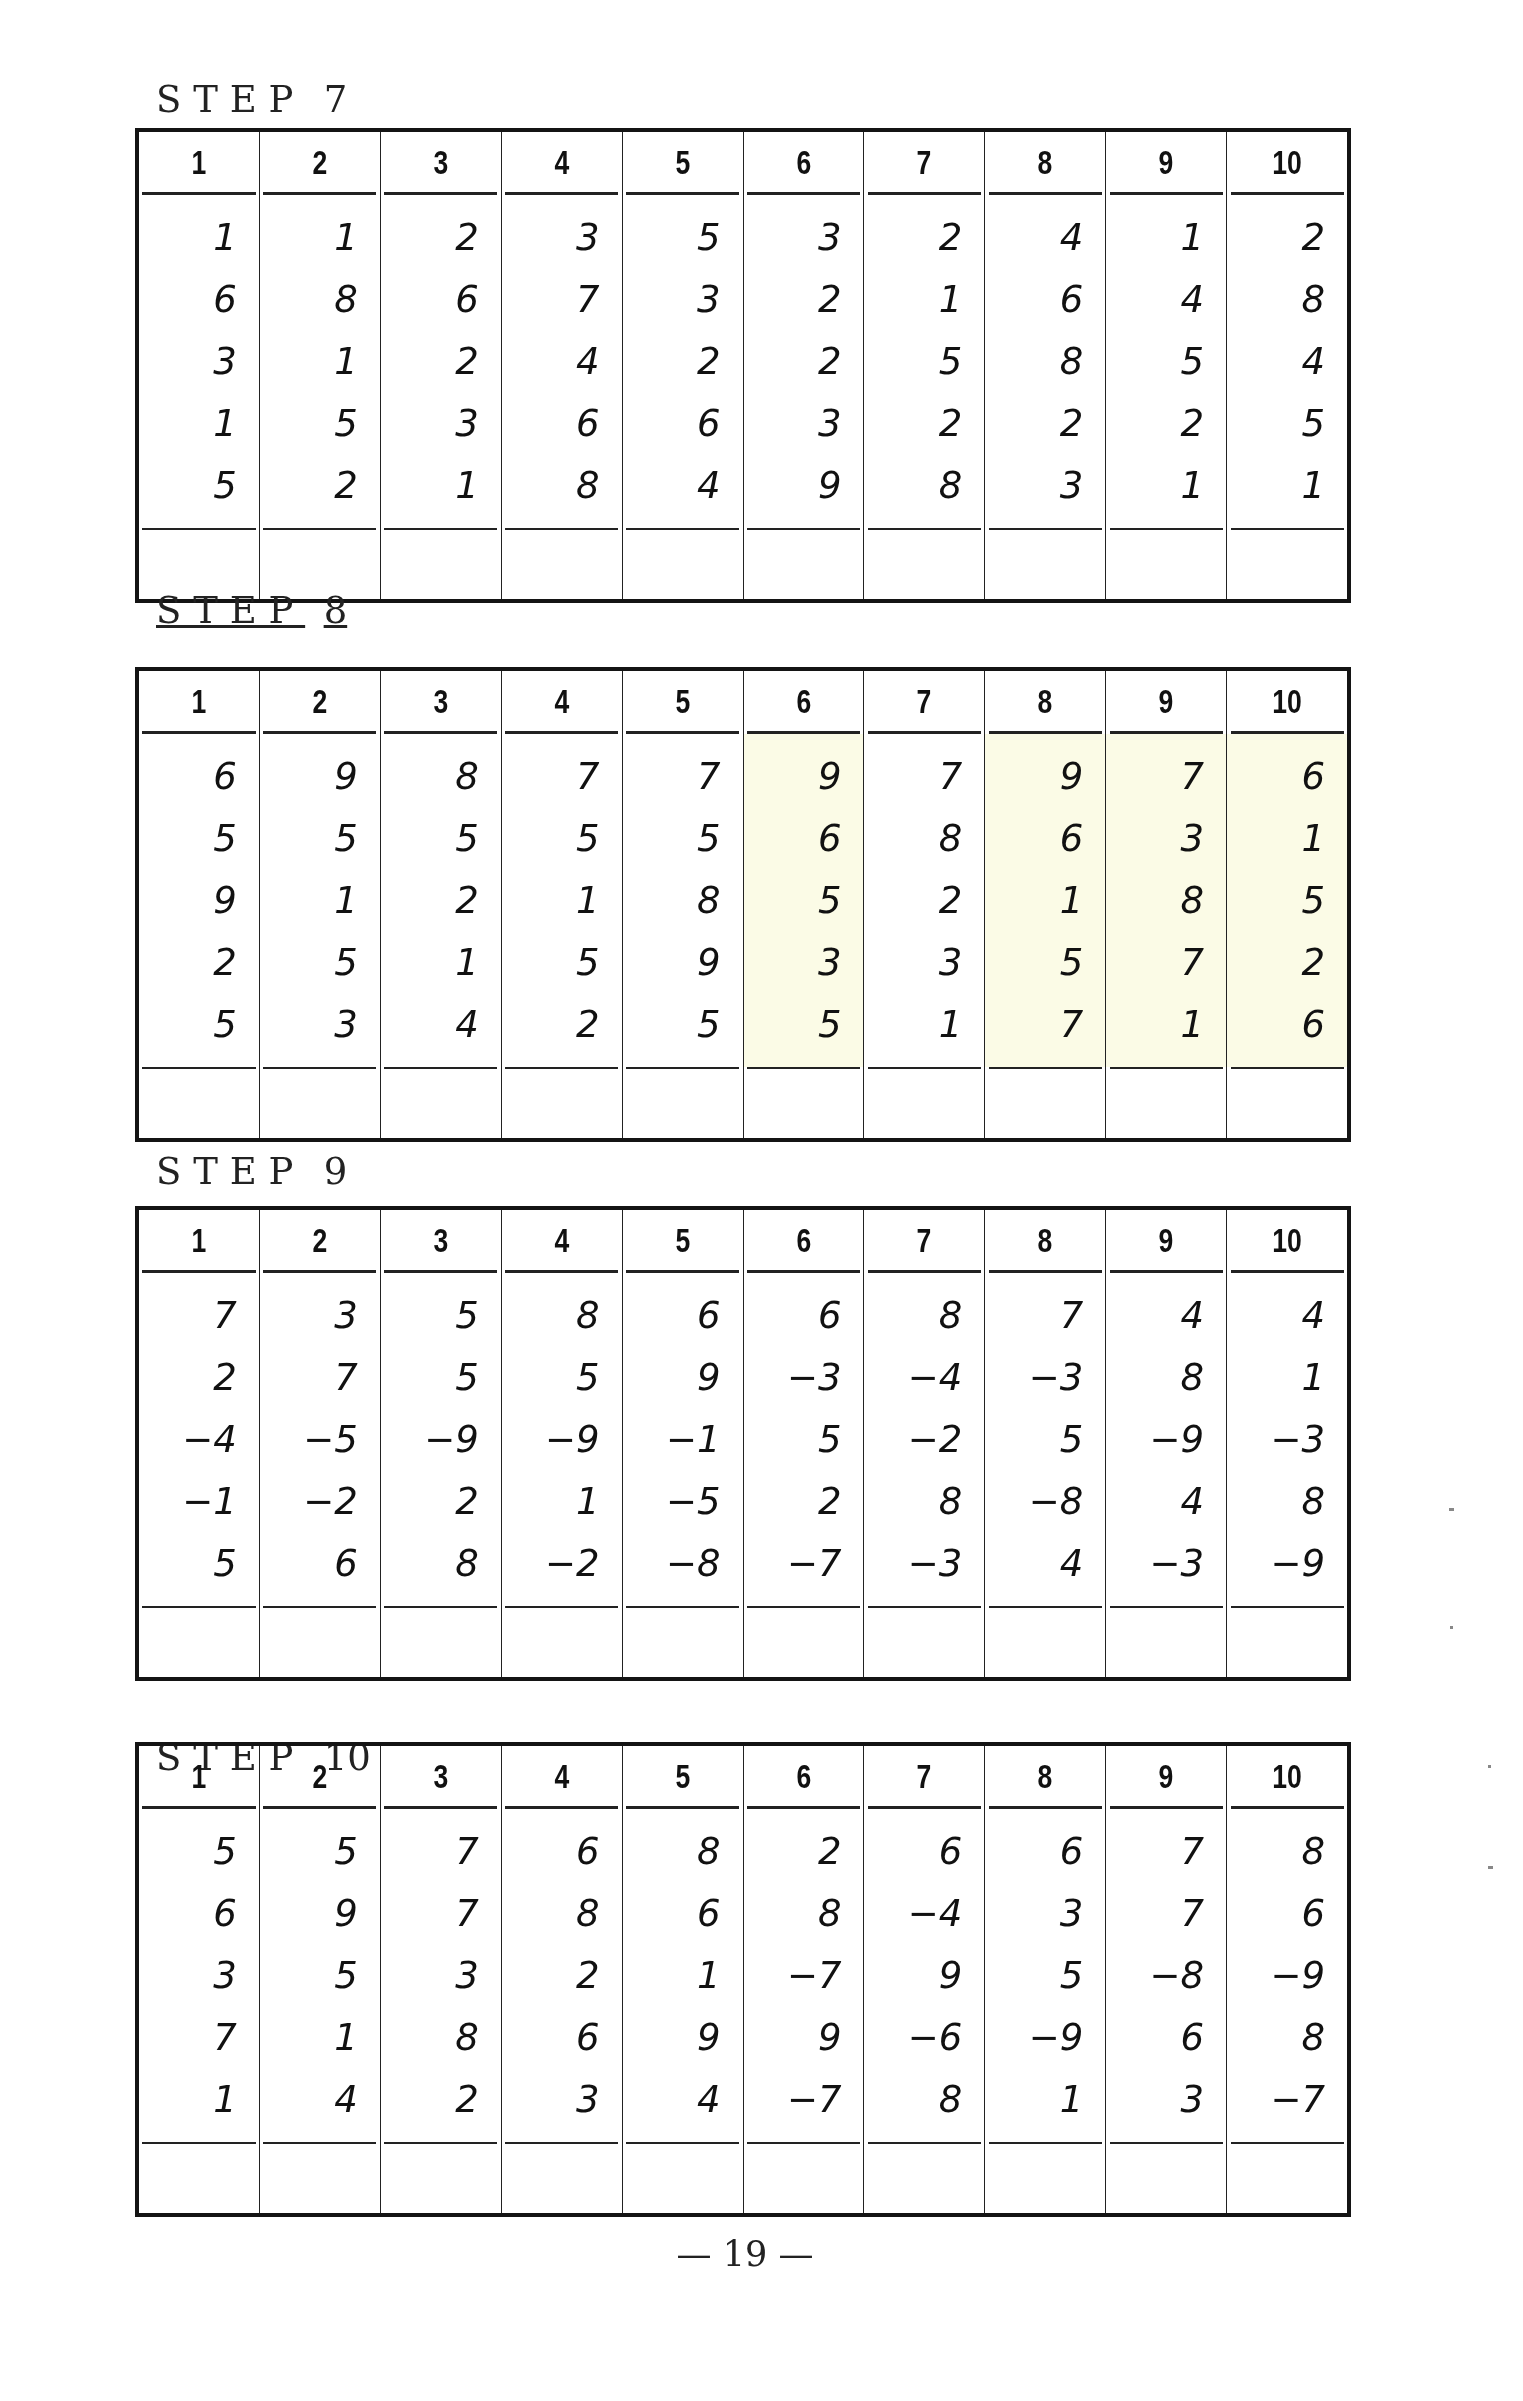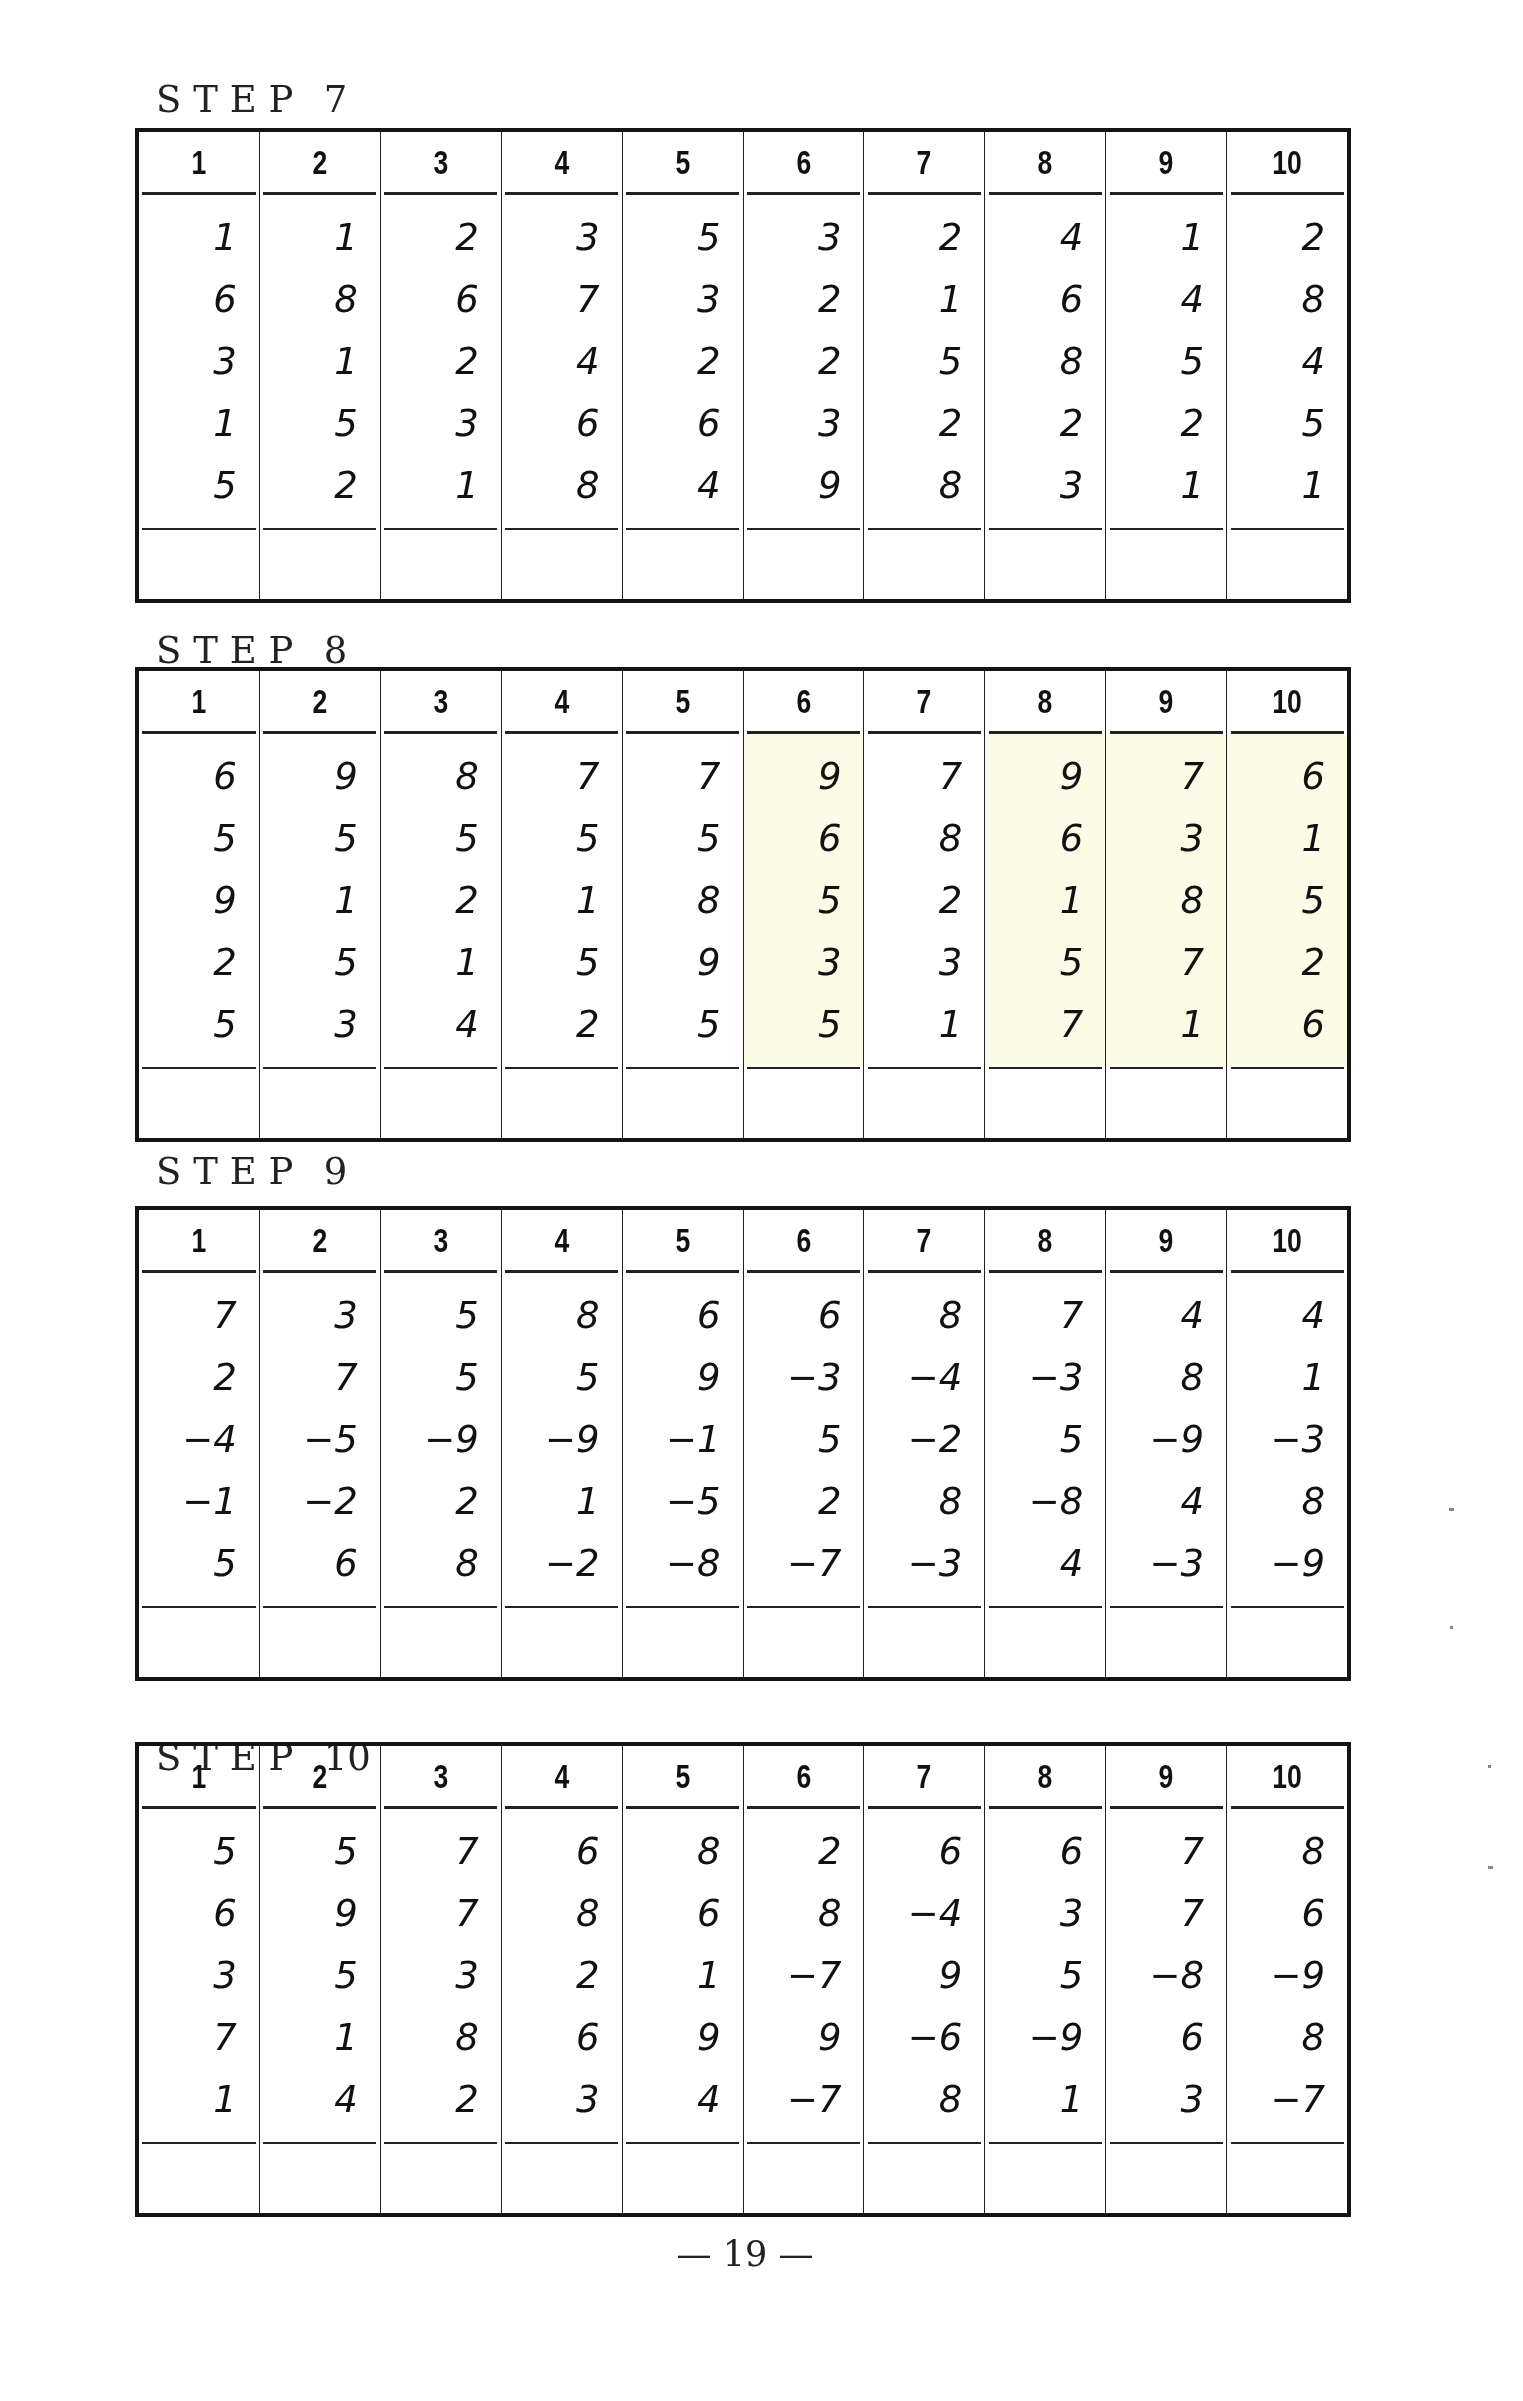--- a/index.html
+++ b/index.html
@@ -177,21 +177,21 @@
           <div class="val">2</div>
           <div class="val">8</div>
           <div class="val">4</div>
           <div class="val">5</div>
           <div class="val">1</div>
         </div>
         <div class="ans-line"></div>
         <div class="answer"></div>
       </div>
     </div>
-    <div class="step-title" style="top: 632px;"><span>STEP</span><span class="num">8</span></div>
+    <div class="step-title" style="top: 592px; text-decoration: underline;"><span>STEP</span><span class="num">8</span></div>
     <div class="table" style="top: 667px;">
       <div class="col">
         <div class="hdr">1</div>
         <div class="hdr-line"></div>
         <div class="body">
           <div class="val">6</div>
           <div class="val">5</div>
           <div class="val">9</div>
           <div class="val">2</div>
           <div class="val">5</div>

